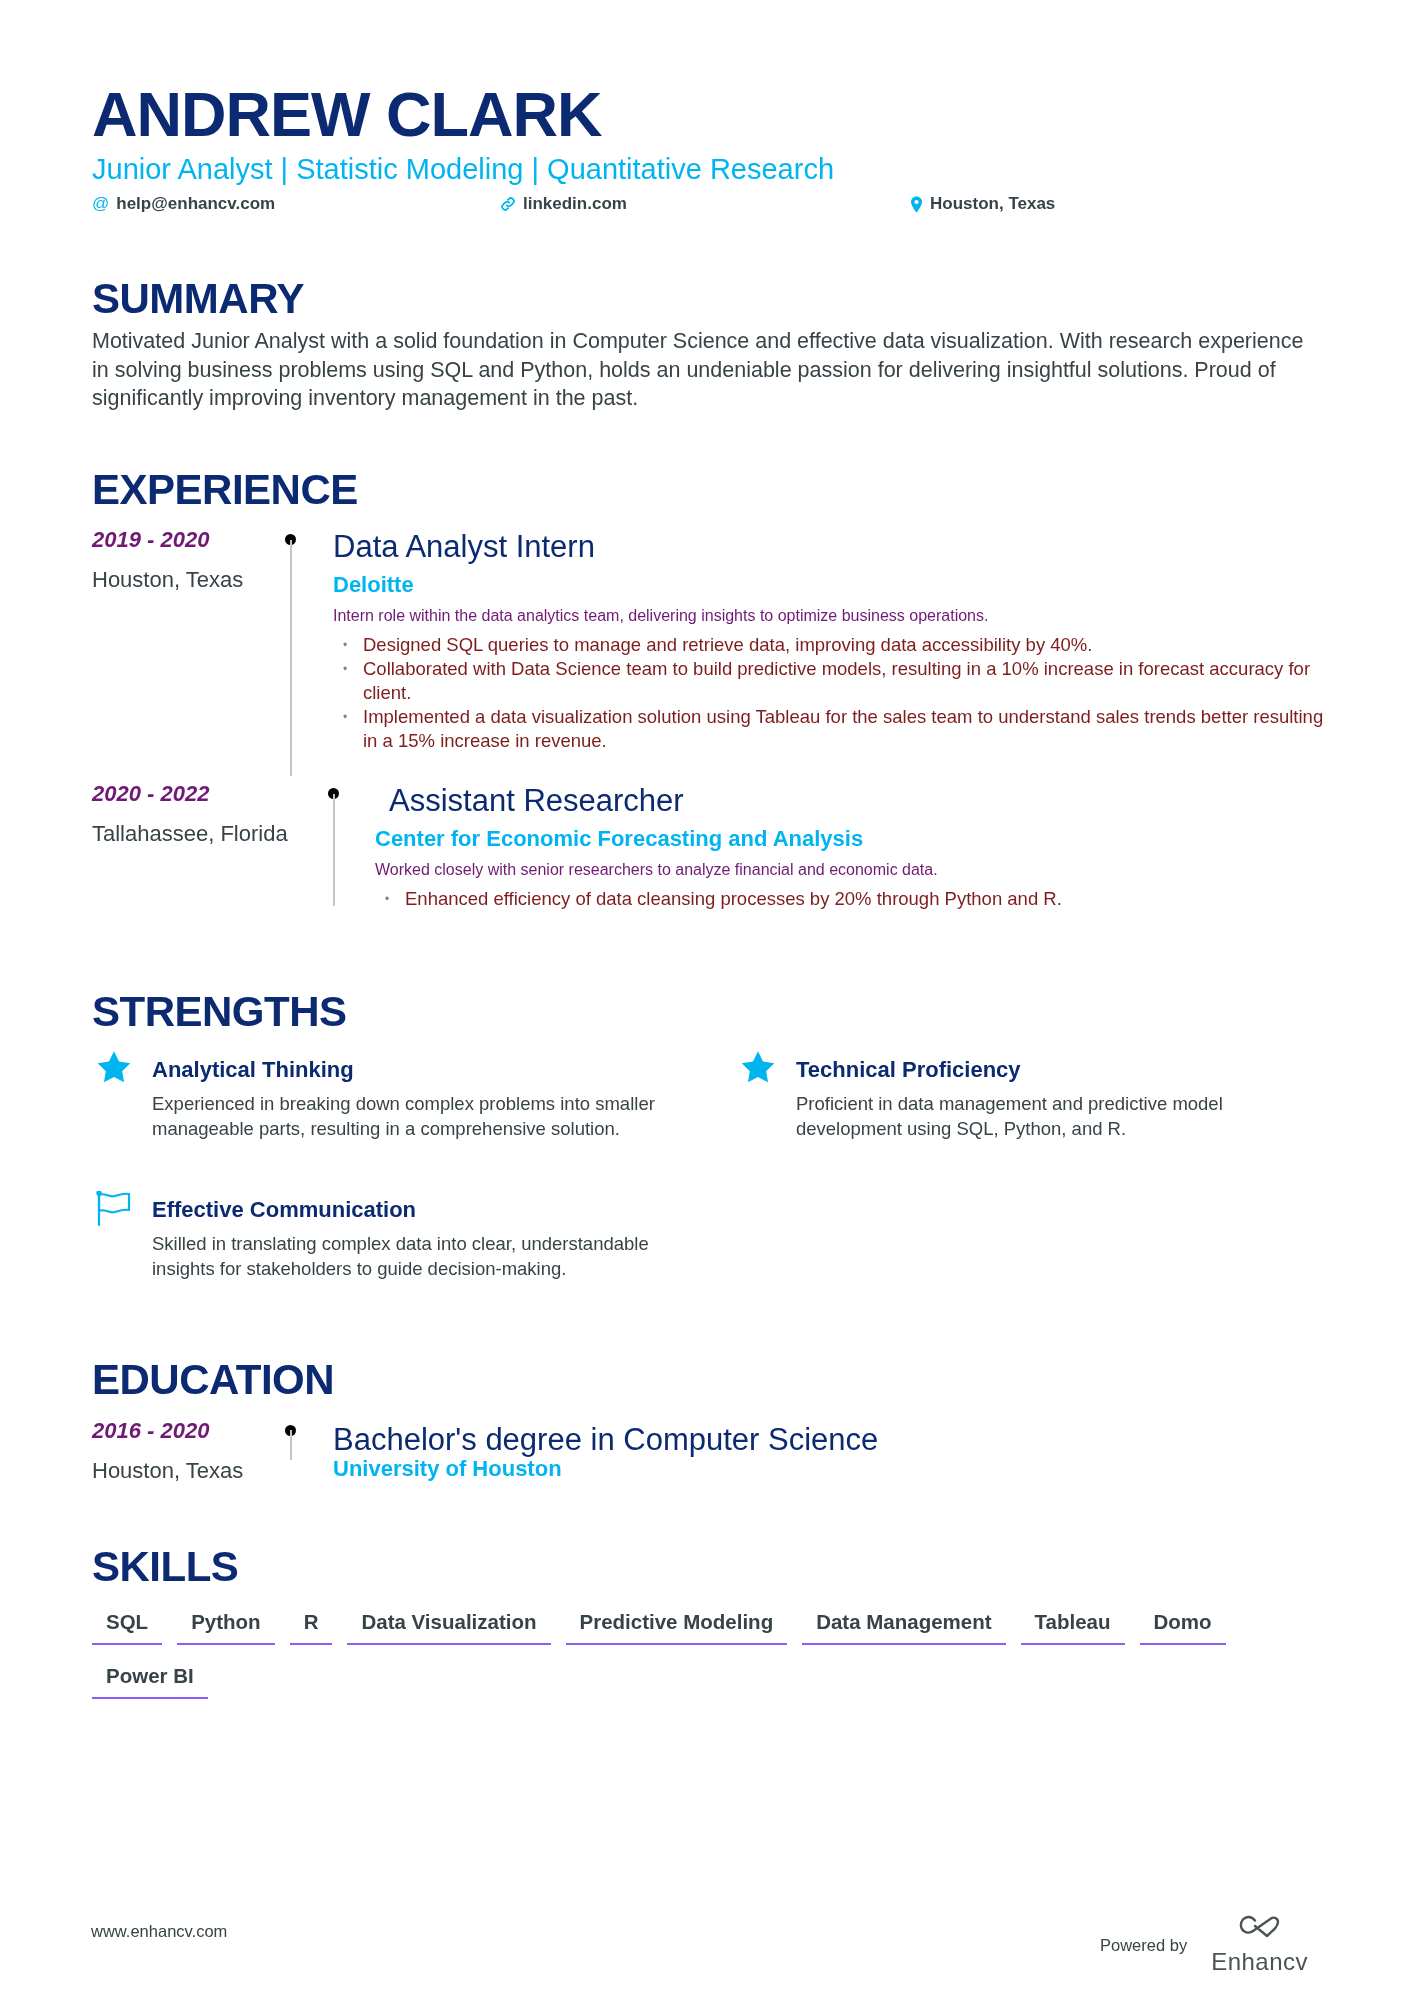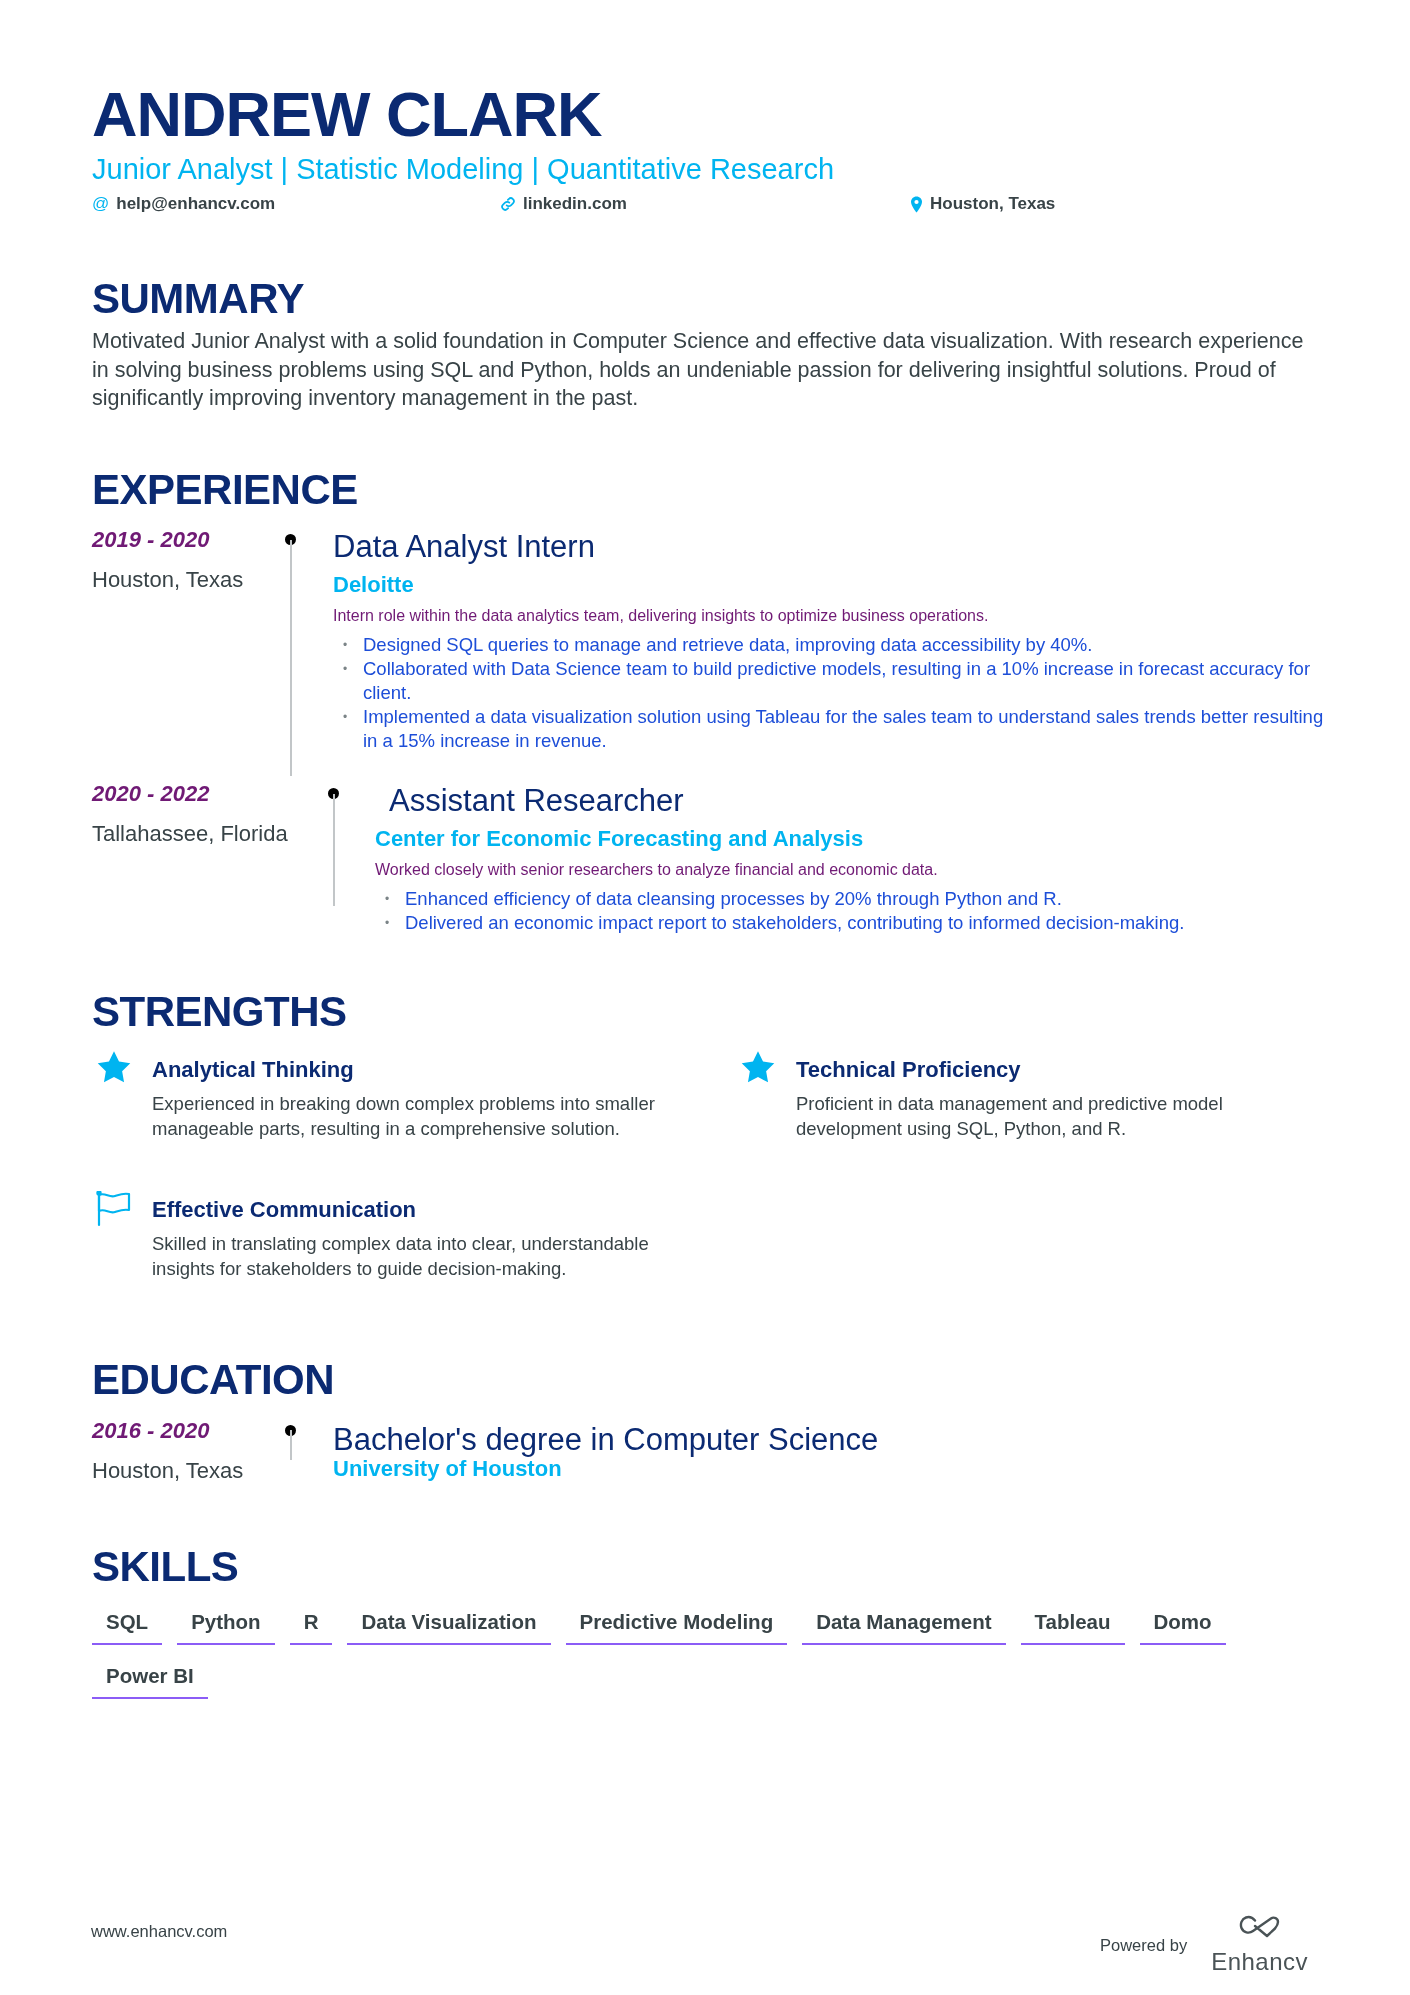--- a/index.html
+++ b/index.html
@@ -12,21 +12,21 @@
   .contact .ic { color:#00b4f0; font-size:17px; font-weight:normal; display:inline-flex; }
   .section-title { left:92px; font-size:42px; font-weight:bold; color:#0b2a72; letter-spacing:-0.5px; line-height:50px; }
   .summary { left:92px; top:327px; width:1230px; font-size:21.5px; line-height:28.5px; color:#384347; }
   .date { font-size:22px; font-weight:bold; color:#701a75; line-height:28px;font-style:italic; }
   .loc { font-size:22px; color:#384347; line-height:28px; }
   .tl-dot { width:11px; height:11px; border-radius:50%; background:#000; }
   .tl-line { width:2px; background:#c2c6c8; }
   .job-title { font-size:31px; color:#0b2a72; line-height:38px; }
   .company { font-size:22px; font-weight:bold; color:#00b4f0; line-height:28px; }
   .desc { font-size:16px; color:#701a75; line-height:24px; }
-  ul.bullets { margin:0; padding:0; list-style:none; font-size:18.5px; line-height:24px; color:#1d4ed8; }
+  ul.bullets { margin:0; padding:0; list-style:none; font-size:18.5px; line-height:24px; color:#7f1d1d; }
   ul.bullets li { position:relative; padding-left:30px; }
   ul.bullets li::before { content:"•"; position:absolute; left:10px; top:0; font-size:12px; color:#7b8487; }
   .str-title { font-size:22px; font-weight:bold; color:#0b2a72; line-height:28px; }
   .str-desc { font-size:18.5px; color:#384347; line-height:24.5px; }
   .skills { left:92px; top:1603px; width:1240px; display:flex; flex-wrap:wrap; column-gap:15px; row-gap:12px; }
   .skill { font-size:20.5px; font-weight:bold; color:#384347; padding:6px 14px 8px 14px; border-bottom:2px solid #8b5cf6; line-height:26px; }
   .footer-left { left:91px; top:1922px; font-size:16.5px; color:#384347; }
   .footer-right { left:1100px; top:1914px; display:flex; align-items:center; gap:24px; }
   .powered { font-size:16.5px; color:#384347; }
   .brand { display:flex; align-items:center; gap:10px; font-size:24px; color:#4a5356; letter-spacing:0.5px;flex-direction:column; }
@@ -83,21 +83,20 @@
 <div>
   <div class="abs date" style="left:92px; top:780px;">2020 - 2022</div>
   <div class="abs loc" style="left:92px; top:820px;">Tallahassee, Florida</div>
   <div class="abs tl-dot" style="left:328px; top:788px;"></div>
   <div class="abs tl-line" style="left:333px; top:794px; height:112px;"></div>
   <div class="abs job-title" style="left:389px; top:782px;">Assistant Researcher</div>
   <div class="abs company" style="left:375px; top:825px;">Center for Economic Forecasting and Analysis</div>
   <div class="abs desc" style="left:375px; top:858px; width:960px;">Worked closely with senior researchers to analyze financial and economic data.</div>
   <ul class="abs bullets" style="left:375px; top:887px; width:960px;">
     <li>Enhanced efficiency of data cleansing processes by 20% through Python and R.</li>
-    <li>Delivered an economic impact report to stakeholders, contributing to informed decision-making.</li>
   </ul>
 </div>
 
 <div class="abs section-title" style="top:987px;">STRENGTHS</div>
 
 <div>
   <span class="abs" style="left:96px; top:1050px;">
     <svg width="36" height="34" viewBox="0 0 24 23">
         <path d="M12 0.8l3.4 7 7.6 1.1-5.5 5.4 1.3 7.6L12 18.3l-6.8 3.6 1.3-7.6L1 8.9l7.6-1.1z" fill="#00b4f0"></path>
       </svg>

